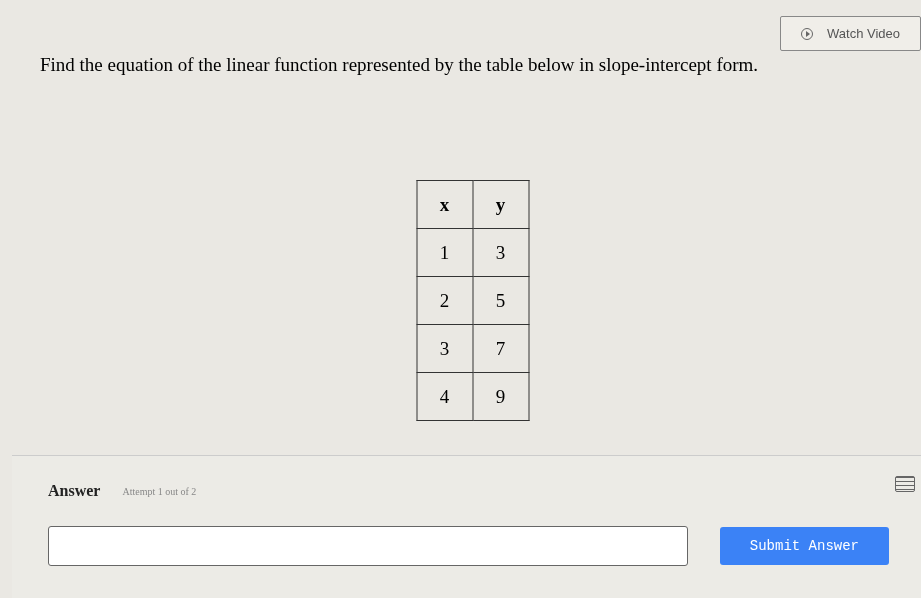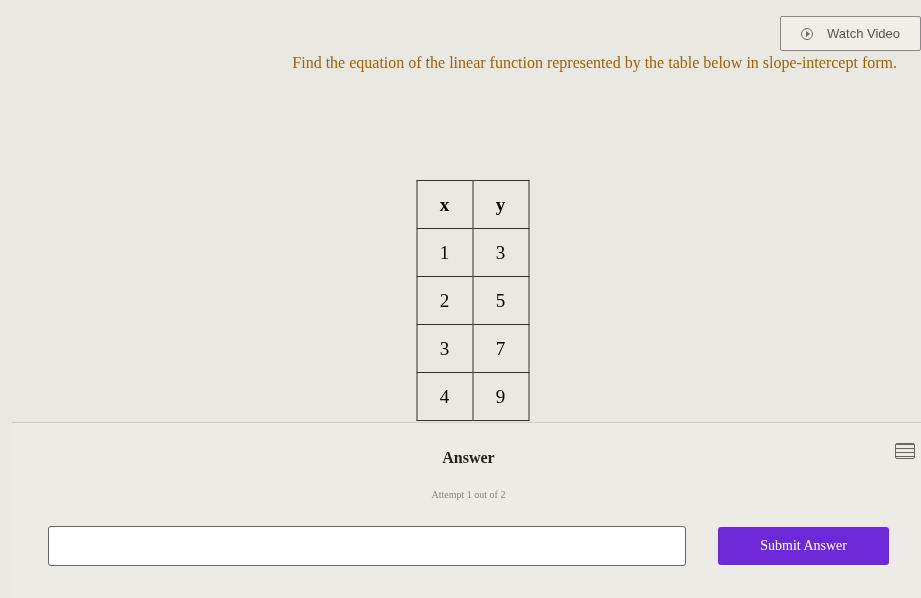--- a/index.html
+++ b/index.html
@@ -45,24 +45,23 @@
       border-left: 4px solid #666;
       border-top: 3px solid transparent;
       border-bottom: 3px solid transparent;
       margin-left: 1px;
     }
     .question {
       position: absolute;
       top: 40px;
       left: 28px;
       right: 28px;
-      font-size: 16px;
-      color: #a16207;
+      font-size: 19px;
+      color: #000000;
       line-height: 1.4;
-      text-align: right;
     }
     .data-table {
       position: absolute;
       top: 168px;
       left: 50%;
       transform: translateX(-50%);
       border-collapse: collapse;
     }
     .data-table th, .data-table td {
       border: 1.5px solid #333;
@@ -85,21 +84,20 @@
       right: 0;
       padding: 18px 28px 28px 28px;
       border-top: 1px solid #ccc;
       background: #ecebe6;
     }
     .answer-header {
       display: flex;
       align-items: center;
       gap: 14px;
       margin-bottom: 18px;
-      flex-direction: column;
     }
     .answer-label {
       font-weight: bold;
       font-size: 16px;
       color: #222;
     }
     .attempt {
       font-size: 10px;
       color: #888;
     }
@@ -111,25 +109,25 @@
     .answer-input {
       flex: 1;
       height: 40px;
       border: 1.5px solid #666;
       background: #fff;
       border-radius: 3px;
       padding: 0 10px;
       font-size: 16px;
     }
     .submit-btn {
-      background: #6d28d9;
+      background: #3b82f6;
       color: #fff;
       border: none;
-      padding: 11px 38px;
-      font-family: Liberation Serif, serif;
+      padding: 11px 26px;
+      font-family: Liberation Mono, monospace;
       font-size: 14px;
       border-radius: 3px;
       cursor: pointer;
     }
     .keypad-icon {
       position: absolute;
       right: 6px;
       top: 16px;
       width: 20px;
       height: 16px;

